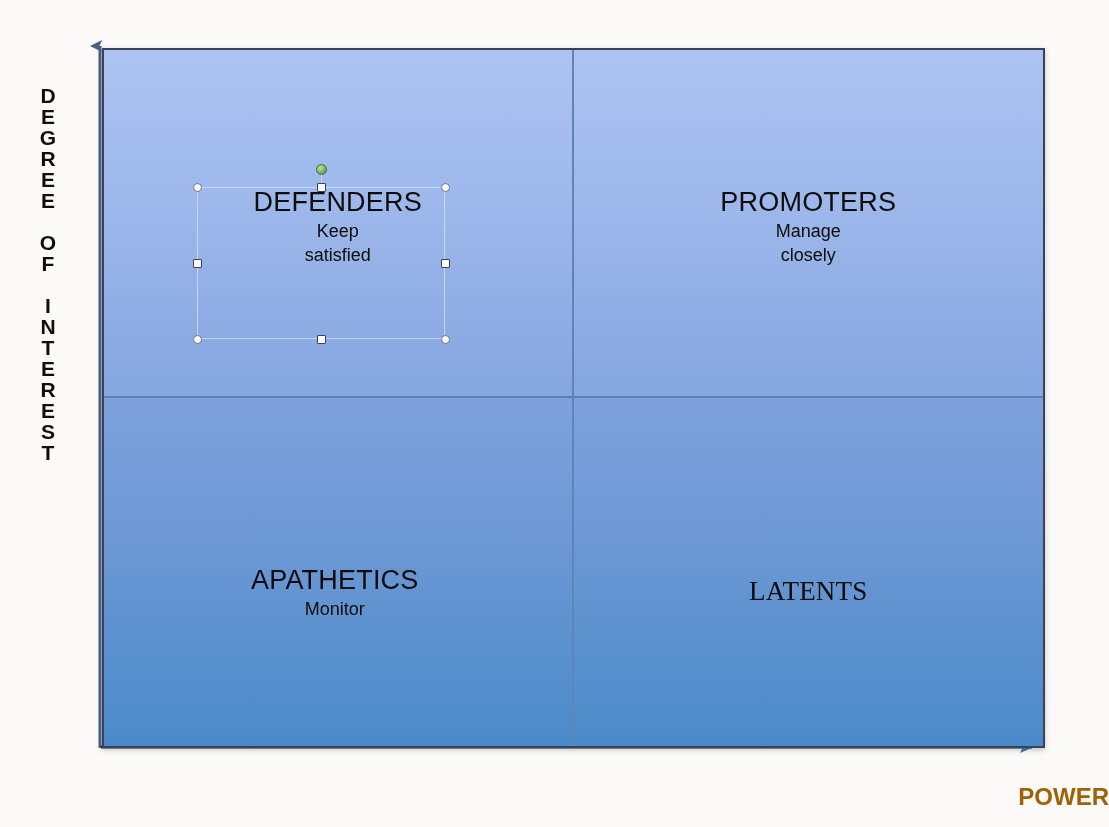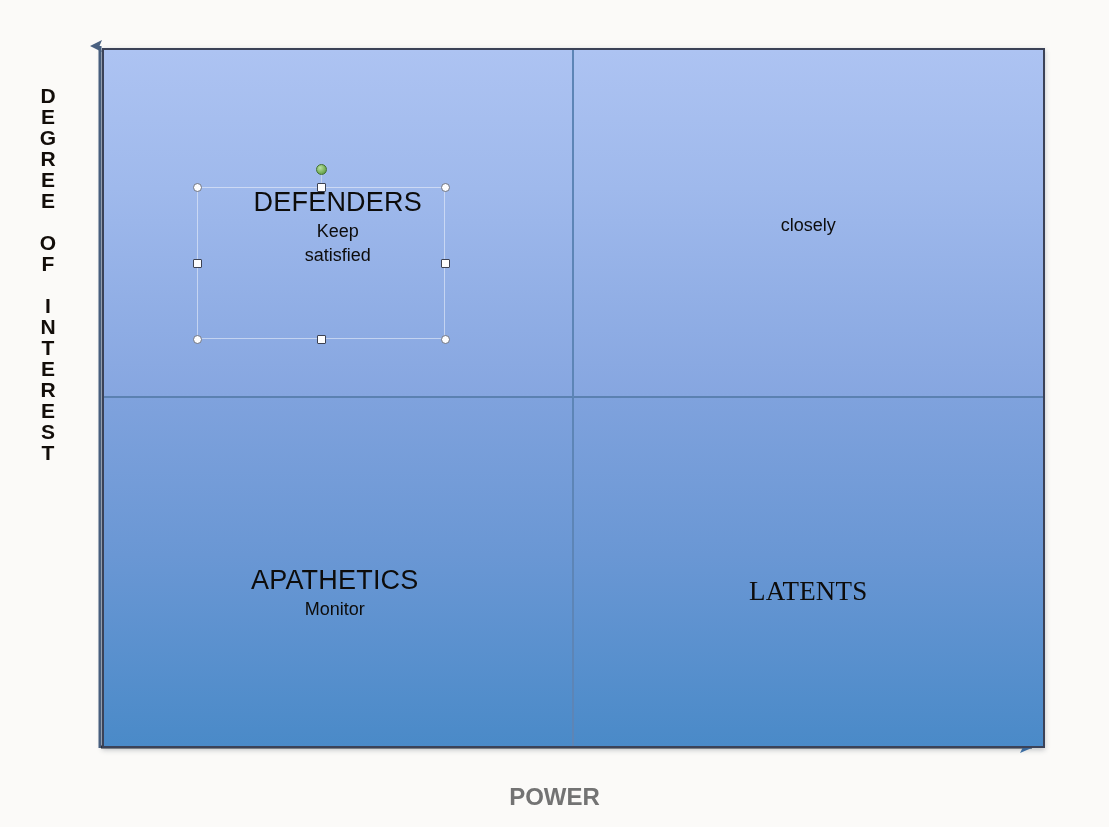--- a/index.html
+++ b/index.html
@@ -35,24 +35,24 @@
     color: #120d09;
     line-height: 1.0;
     letter-spacing: 0;
     white-space: pre;
   }
   .axis-label-horizontal {
     position: absolute;
     left: 0;
     top: 783px;
     width: 1109px;
-    text-align: center;
+    text-align: right;
     font-size: 24px;
     font-weight: 700;
-    color: #737373;
+    color: #a16207;
   }
 
   
   .axis-svg {
     position: absolute;
     left: 0; top: 0;
     width: 1109px;
     height: 827px;
     pointer-events: none;
   }
@@ -221,20 +221,22 @@
     <div class="quadrant q-top q-tl" id="q-defenders">
       <div class="q-text">
         <div class="q-title">DEFENDERS</div>
         <div class="q-line">Keep</div>
         <div class="q-line">satisfied</div>
       </div>
     </div>
 
     <div class="quadrant q-top q-tr" id="q-promoters">
       <div class="q-text">
+        <div class="q-title">PROMOTERS</div>
+        <div class="q-line">Manage</div>
         <div class="q-line">closely</div>
       </div>
     </div>
 
     <div class="quadrant q-bottom q-bl" id="q-apathetics">
       <div class="q-text">
         <div class="q-title">APATHETICS</div>
         <div class="q-line">Monitor</div>
       </div>
     </div>

